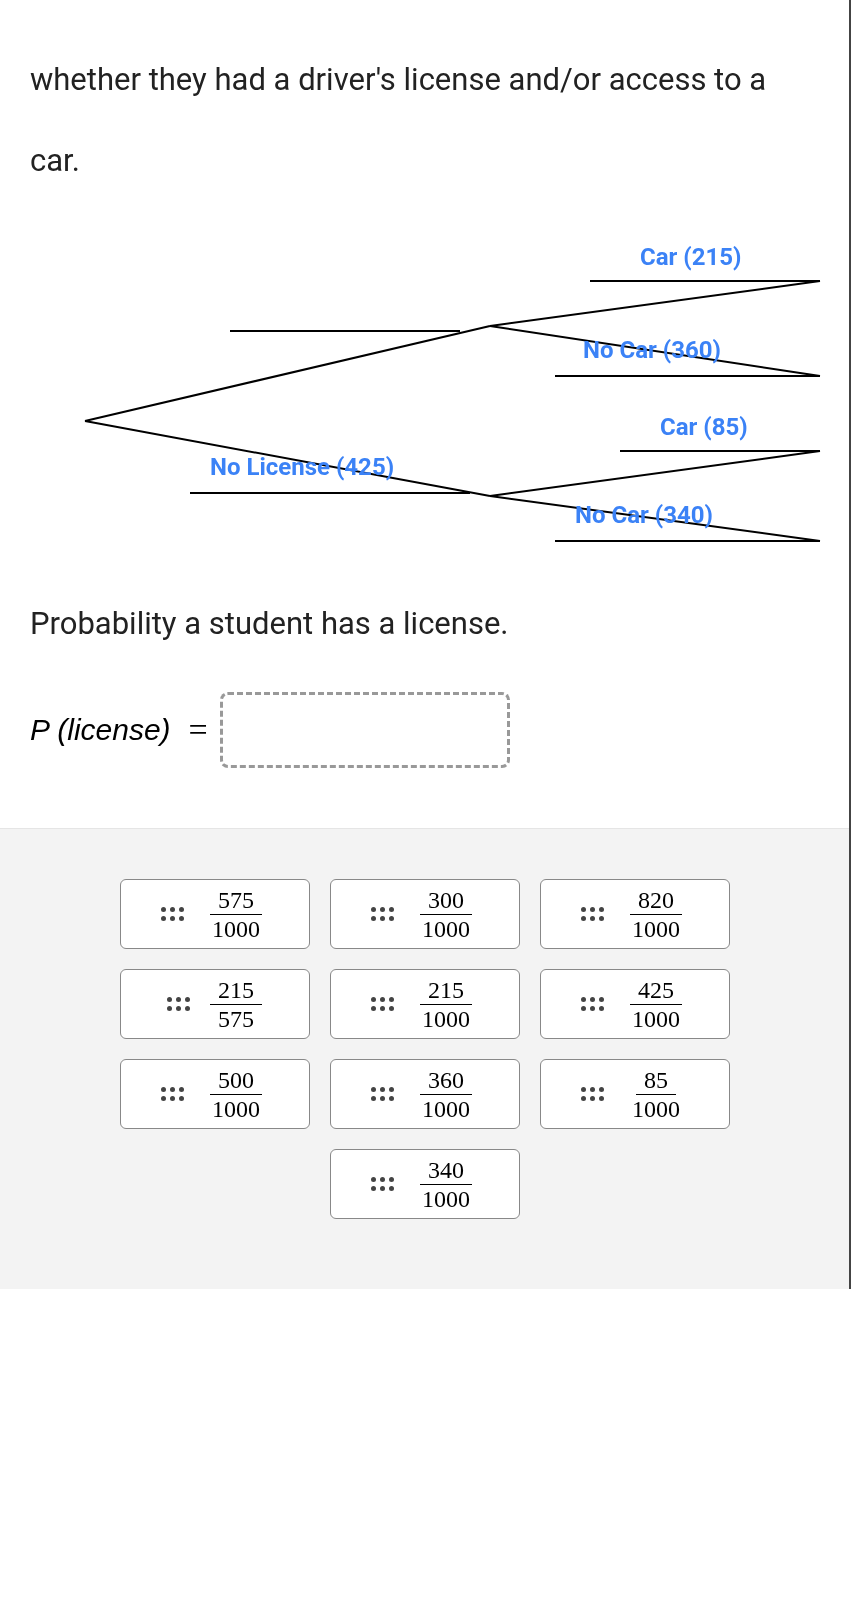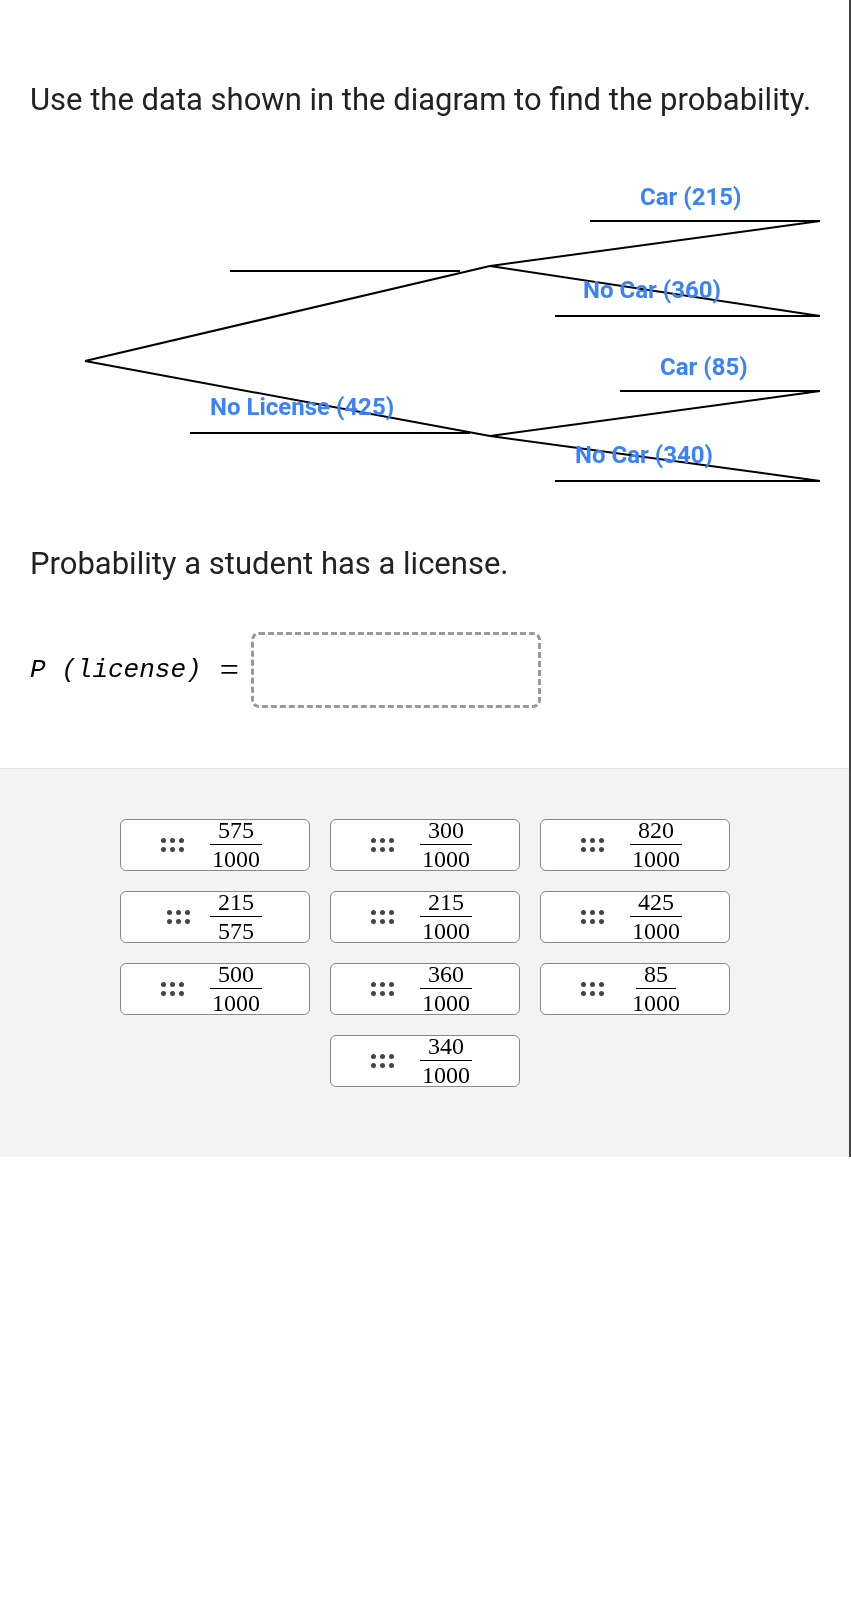--- a/index.html
+++ b/index.html
@@ -40,23 +40,23 @@
     margin-top: 44px;
     color: #222;
   }
   .equation {
     display: flex;
     align-items: center;
     margin-top: 50px;
     gap: 12px;
   }
   .italic {
-    font-family: Liberation Mono, monospace;
+    font-family: Liberation Sans, sans-serif;
     font-style: italic;
-    font-size: 26px;
+    font-size: 30px;
   }
   .equals {
     font-family: Georgia, "Times New Roman", serif;
     font-size: 34px;
     margin-left: 6px;
   }
   .drop-target {
     width: 290px;
     height: 76px;
     border: 3px dashed #999;
@@ -69,21 +69,21 @@
     padding: 50px 60px 70px 60px;
     display: flex;
     flex-wrap: wrap;
     gap: 20px;
     justify-content: center;
   }
   .tile {
     background: #fff;
     border: 1.5px solid #888;
     border-radius: 6px;
-    height: 52px;
+    height: 70px;
     width: 190px;
     display: flex;
     align-items: center;
     justify-content: center;
     gap: 20px;
     cursor: grab;
   }
   .grip {
     display: grid;
     grid-template-columns: repeat(3, 5px);
@@ -109,21 +109,21 @@
   }
   .fraction .den {
     padding: 2px 8px 0 8px;
   }
 </style>
 </head>
 <body>
 
 <div class="page">
   <div class="content">
-    <div class="text-block" style="margin-top:20px;">Use the data shown in the diagram to find the probability.</div>
+    <div class="text-block">whether they had a driver's license and/or access to a car.</div>
 
     <div class="diagram">
       <svg width="800" height="330">
 
         <line x1="55" y1="190" x2="460" y2="95" stroke="#000" stroke-width="2"></line>
 
         <line x1="55" y1="190" x2="460" y2="265" stroke="#000" stroke-width="2"></line>
 
         <line x1="200" y1="100" x2="430" y2="100" stroke="#000" stroke-width="2"></line>
         <line x1="160" y1="262" x2="440" y2="262" stroke="#000" stroke-width="2"></line>

